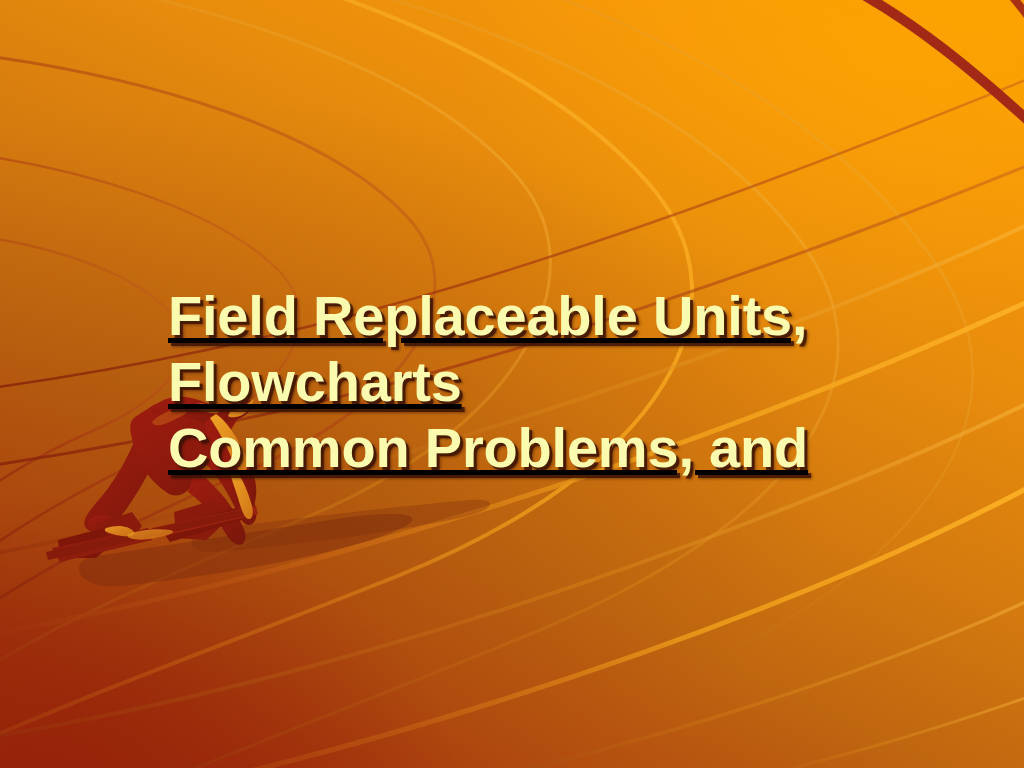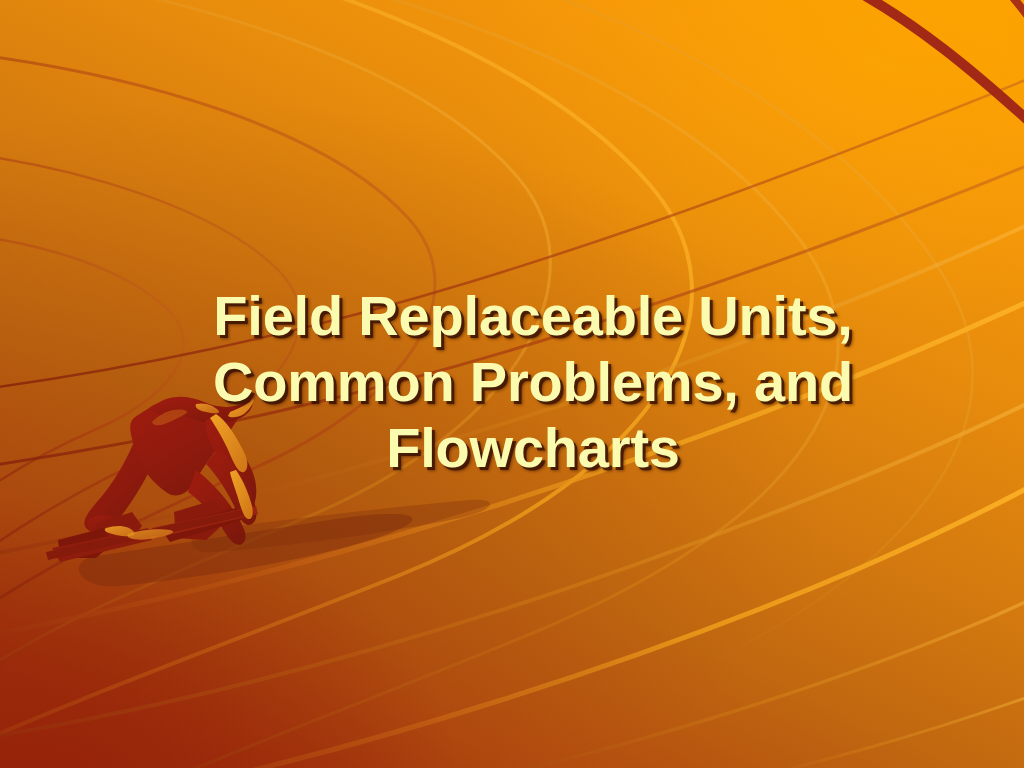--- a/index.html
+++ b/index.html
@@ -52,22 +52,22 @@
     width: 1024px;
     height: 768px;
   }
 
   
   #title-block {
     position: absolute;
     left: 168px;
     top: 283px;
     width: 730px;
-    text-align: center;
     z-index: 30;
+    text-decoration: underline;
   }
   .title-line {
     font-size: 56px;
     font-weight: bold;
     line-height: 66px;
     color: #fbfbaf;
     letter-spacing: -0.2px;
     white-space: nowrap;
     text-shadow:
       3px 3px 0px rgba(60,18,4,0.82),
@@ -182,17 +182,17 @@
       <path d="M 196,404 C 206,402 214,406 218,410 C 222,414 214,414 206,412 C 200,411 194,408 196,404 Z" fill="url(#runnerGlow)" opacity="0.85"></path>
       <path d="M 152,422 C 162,412 174,408 184,410 C 192,412 182,416 174,420 C 164,425 154,428 152,422 Z" fill="#c15a14" opacity="0.6"></path>
 
       <path d="M 106,528 C 118,524 130,526 134,532 C 137,537 126,537 116,535 C 108,533 102,531 106,528 Z" fill="url(#runnerGlow)" opacity="0.9"></path>
       <path d="M 128,534 C 140,530 158,528 170,530 C 180,532 164,537 150,539 C 136,541 124,538 128,534 Z" fill="url(#runnerGlow)" opacity="0.75"></path>
     </g>
   </svg>
 
   <div id="title-block">
     <div class="title-line">Field Replaceable Units,</div>
+    <div class="title-line">Flowcharts</div>
     <div class="title-line">Common Problems, and</div>
-    <div class="title-line">Flowcharts</div>
   </div>
 
 </div>
 
 </body></html>

